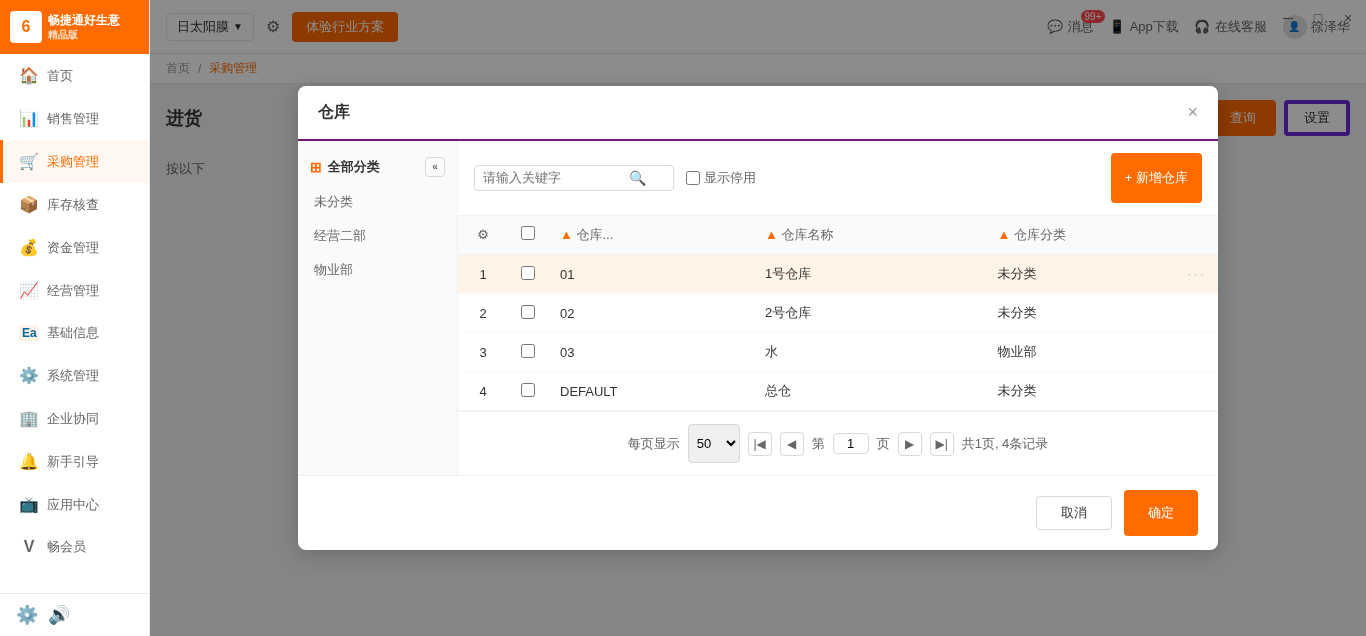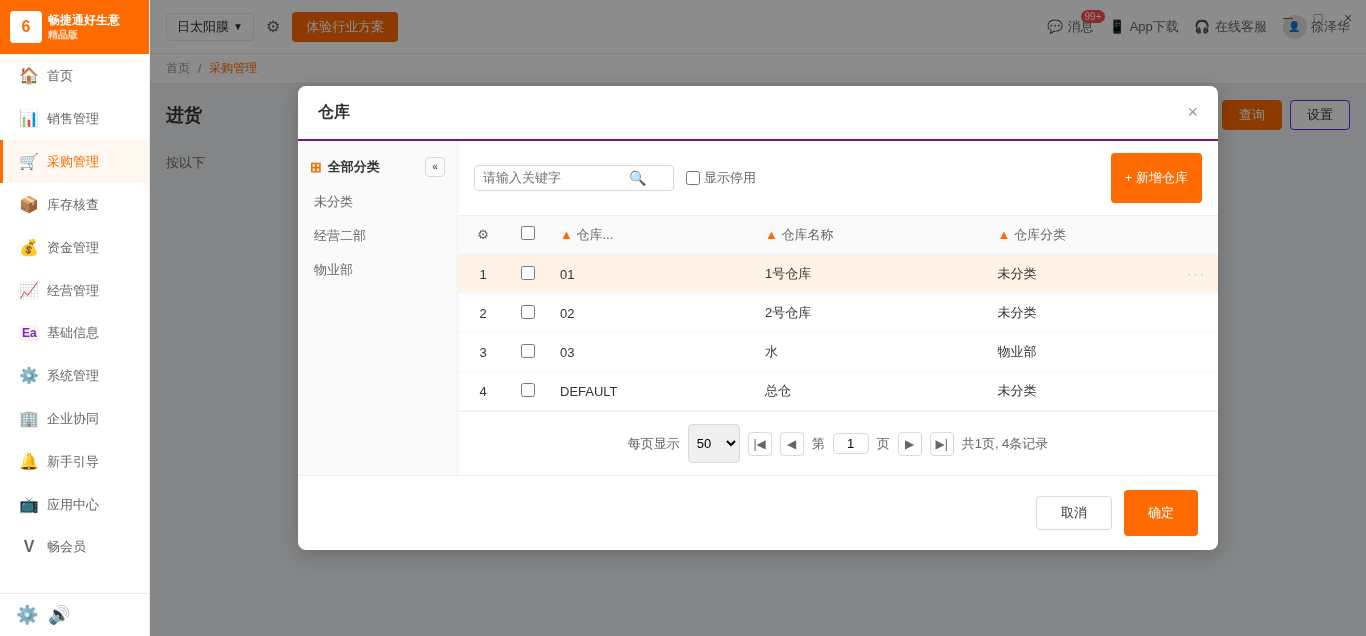--- a/index.html
+++ b/index.html
@@ -117,21 +117,21 @@
       padding: 16px;
       overflow-y: auto;
       position: relative;
     }
     .page-title { font-size: 18px; font-weight: bold; color: #333; margin-bottom: 12px; }
 
     
     .toolbar { display: flex; align-items: center; gap: 8px; margin-bottom: 12px; flex-wrap: wrap; }
     .toolbar-btn {
       padding: 5px 16px;
-      border: 1px solid #6d28d9;
+      border: 4px solid #6d28d9;
       border-radius: 4px;
       background: #fff;
       cursor: pointer;
       font-size: 13px;
       color: #333;
       display: flex; align-items: center; gap: 4px;
     }
     .toolbar-btn.query { background: #ff6b00; color: #fff; border-color: #ff6b00; }
 
     
@@ -357,21 +357,21 @@
     </div>
     <div class="sidebar-item">
       <span class="icon">💰</span>
       <span>资金管理</span>
     </div>
     <div class="sidebar-item">
       <span class="icon">📈</span>
       <span>经营管理</span>
     </div>
     <div class="sidebar-item">
-      <span class="icon" style="font-style:normal;font-size:12px;font-weight:bold;color:#6d28d9;background:#fff3e8;border-radius:2px;padding:1px 3px;">Ea</span>
+      <span class="icon" style="font-style:normal;font-size:12px;font-weight:bold;color:#0369a1;background:#fff3e8;border-radius:2px;padding:1px 3px;">Ea</span>
       <span>基础信息</span>
     </div>
     <div class="sidebar-item">
       <span class="icon">⚙️</span>
       <span>系统管理</span>
     </div>
     <div class="sidebar-item">
       <span class="icon">🏢</span>
       <span>企业协同</span>
     </div>

